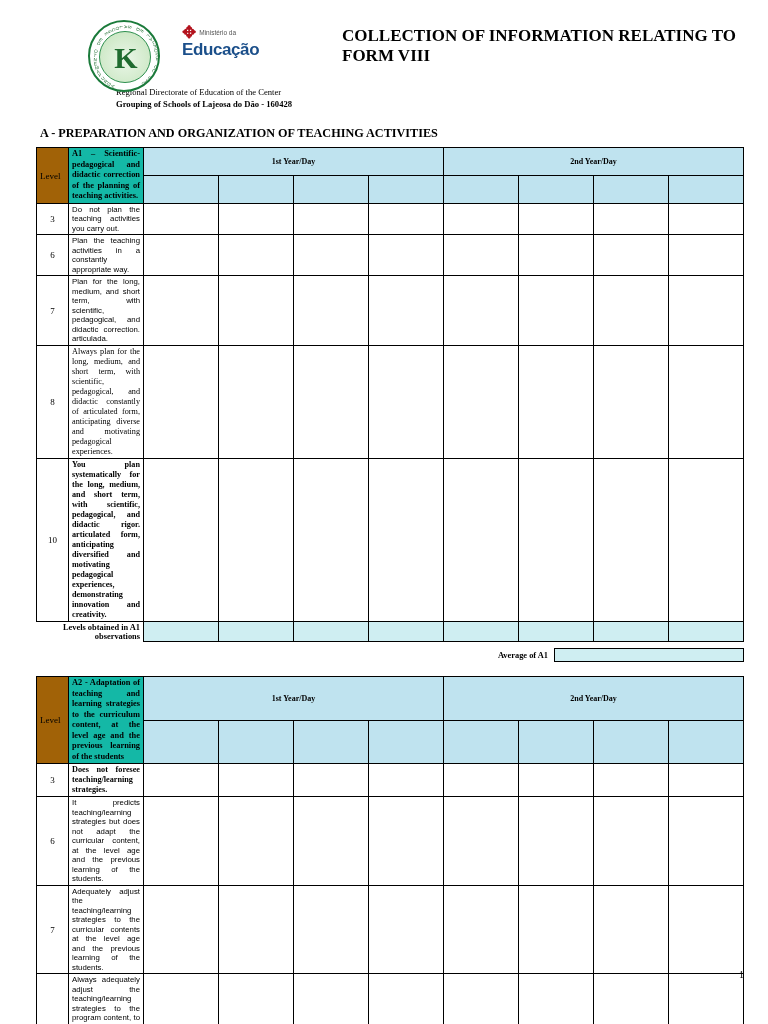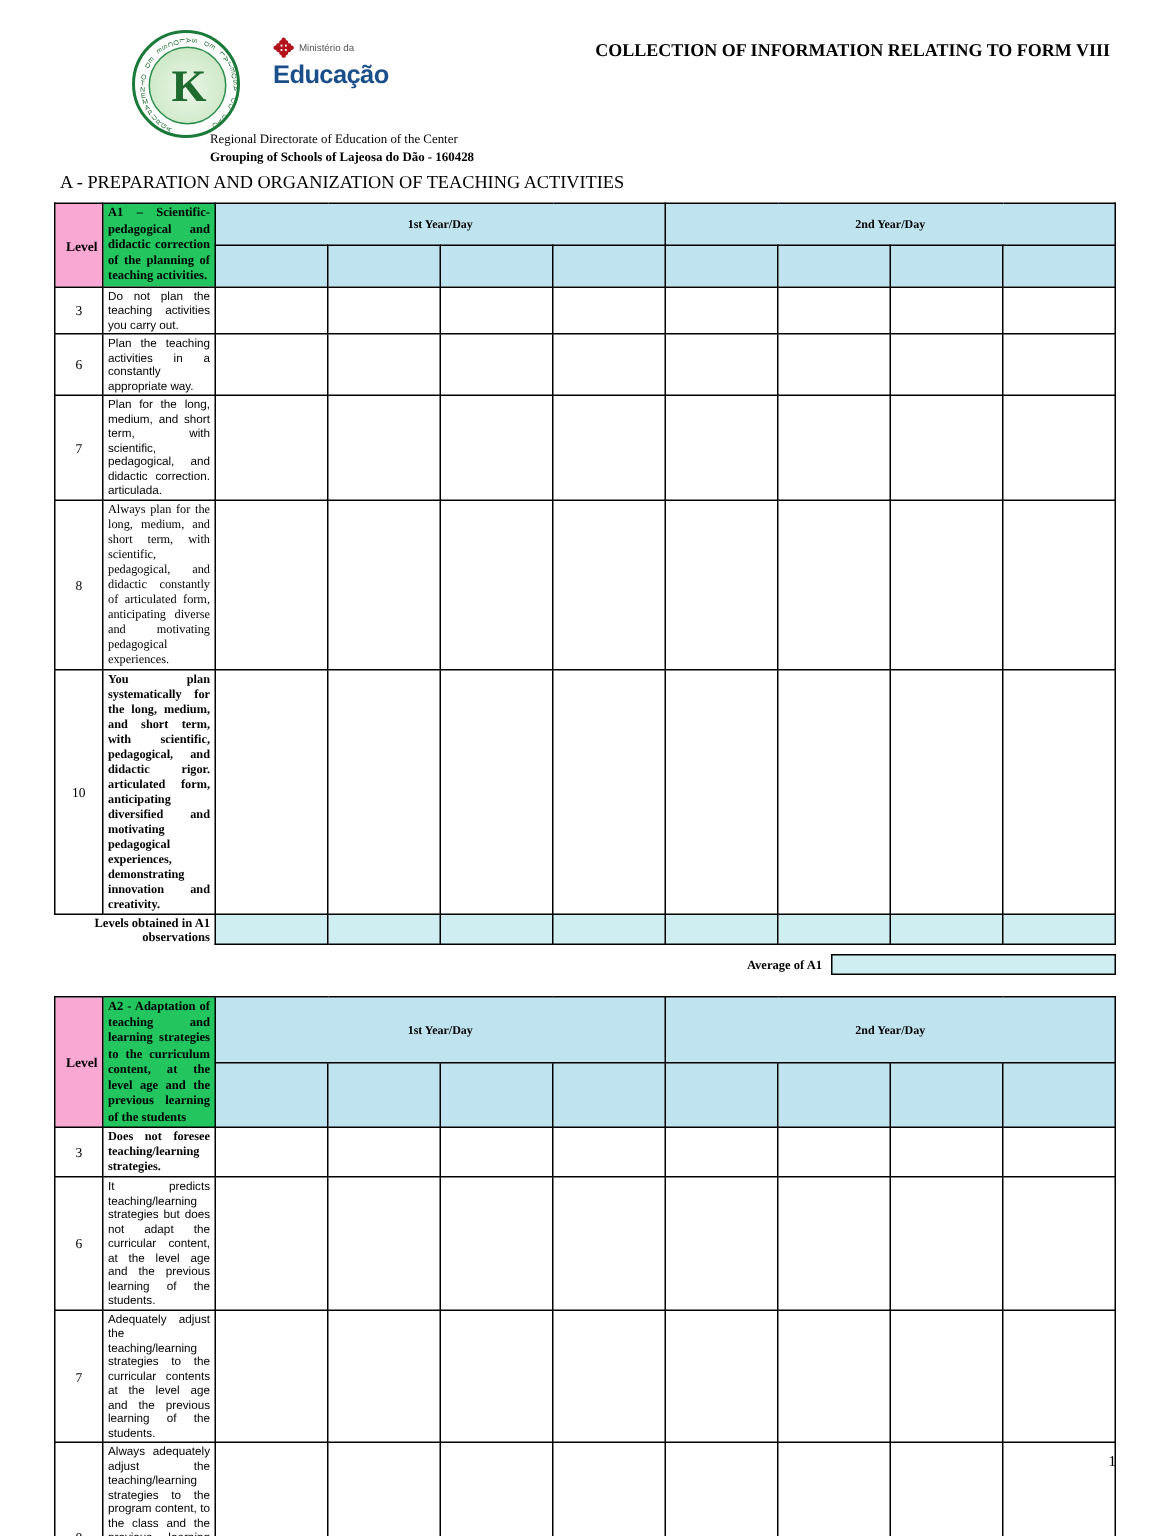--- a/index.html
+++ b/index.html
@@ -88,67 +88,67 @@
   .min-edu {
     font-family: "Liberation Sans", sans-serif;
     font-size: 17px;
     color: #1b4f8a;
     font-weight: bold;
     letter-spacing: -0.4px;
     margin-top: -3px;
   }
   .title-right {
     flex: 1 1 auto;
-    text-align: right;
+    text-align: left;
     padding-right: 4px;
     padding-top: 8px;
-    font-size: 12px;
+    font-size: 17px;
     font-weight: bold;
     font-family: "Liberation Serif", serif;
   }
 
   .school-block {
-    margin-left: 116px;
+    margin-left: 92px;
     margin-top: -18px;
     font-family: "Liberation Serif", serif;
     font-size: 8.6px;
     line-height: 1.42;
   }
   .school-block .l1 { font-weight: normal; }
   .school-block .b { font-weight: bold; }
 
   .section-title {
-    margin: 4px 0 6px 16px;
+    margin: 16px 0 6px 16px;
     font-size: 12.2px;
-    font-weight: normal;
+    font-weight: bold;
     font-family: "Liberation Serif", serif;
   }
 
   
   .crit-table {
     border-collapse: collapse;
     width: 708px;
     margin: 0 0 6px 12px;
     table-layout: fixed;
   }
   .crit-table td, .crit-table th {
     border: 1px solid #000;
     padding: 1px 3px;
     vertical-align: middle;
   }
   .hdr-level {
     width: 32px;
-    background: #f9a8d4;
-    text-align: right;
-    font-weight: bold;
+    background: #a16207;
+    text-align: left;
+    font-weight: normal;
     font-size: 9px;
     font-family: "Liberation Serif", serif;
   }
   .hdr-desc {
-    background: #22c55e;
+    background: #14b8a6;
     font-weight: bold;
     font-size: 8.4px;
     font-family: "Liberation Serif", serif;
     text-align: justify;
     line-height: 1.25;
     padding: 2px 4px;
   }
   .hdr-year {
     background: #bfe3ef;
     text-align: center;

